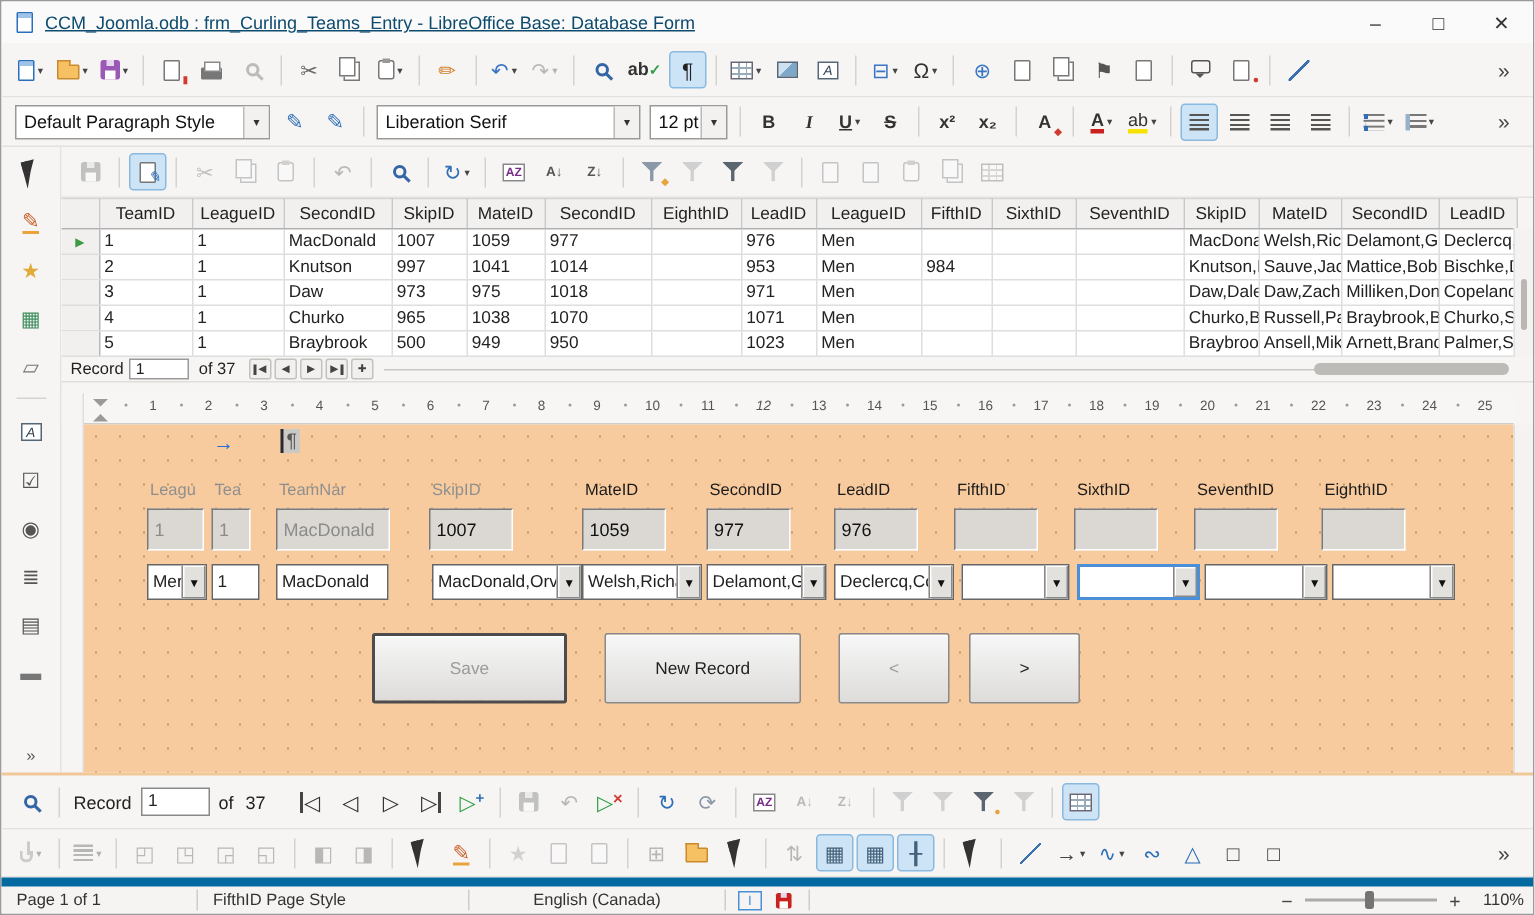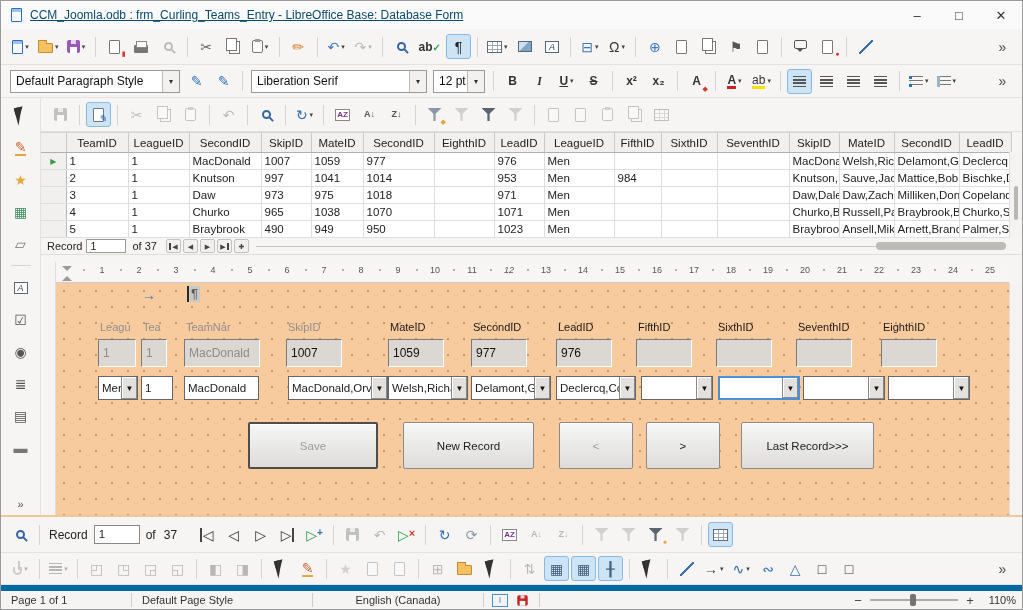--- a/index.html
+++ b/index.html
@@ -591,21 +591,21 @@
                 <td>Churko,Ba</td>
                 <td>Russell,Patr</td>
                 <td>Braybrook,Bla</td>
                 <td>Churko,S</td>
               </tr>
               <tr>
                 <td class="rowhdr"></td>
                 <td>5</td>
                 <td>1</td>
                 <td>Braybrook</td>
-                <td>490</td>
+                <td>500</td>
                 <td>949</td>
                 <td>950</td>
                 <td></td>
                 <td>1023</td>
                 <td>Men</td>
                 <td></td>
                 <td></td>
                 <td></td>
                 <td>Braybrook</td>
                 <td>Ansell,Mike</td>
@@ -768,21 +768,20 @@
               <span class="ca">▼</span>
             </div>
             <div class="fcombo" style="left: 832px; top: 93px; width: 82px;">
               <span class="cv"></span>
               <span class="ca">▼</span>
             </div>
             <div class="fbtn disabled default" style="left: 192px; top: 139px; width: 130px;">Save</div>
             <div class="fbtn" style="left: 347px; top: 139px; width: 131px;">New Record</div>
             <div class="fbtn disabled" style="left: 503px; top: 139px; width: 74px;">&lt;</div>
             <div class="fbtn" style="left: 590px; top: 139px; width: 74px;">&gt;</div>
-            <div class="fbtn" style="left: 685px; top: 139px; width: 133px;">Last Record&gt;&gt;&gt;</div>
           </div>
         <div class="canvas-vscroll"></div>
       </div>
     </div>
   </div>
 
   <div class="toolbar navbar">
       <span class="tbtn">
         <i class="shape sh-mag"></i>
       </span>
@@ -952,21 +951,21 @@
         <span class="glyph" style="color: rgb(51, 51, 51);">□</span>
       </span>
       <span class="tbtn mlauto">
         <span class="glyph " style="color: rgb(68, 68, 68);">»</span>
       </span>
     </div>
 
   <div class="statusbar">
     <span class="sb-item" style="width:130px;">Page 1 of 1</span>
     <div class="sb-div"></div>
-    <span class="sb-item" style="width:180px;">Default Page Style</span>
+    <span class="sb-item" style="width:180px;">FifthID Page Style</span>
     <div class="sb-div"></div>
     <span class="sb-item" style="width:170px; text-align:center;">English (Canada)</span>
     <div class="sb-div"></div>
     <span class="sel-icon">I</span>
     <i class="shape sh-floppy red" style="transform:scale(.8);"></i>
     <div class="sb-div" style="margin-left:10px;"></div>
     <div class="zoomctl">
       <span class="zbtn">−</span>
       <div class="ztrack">
           <div class="zthumb"></div>

